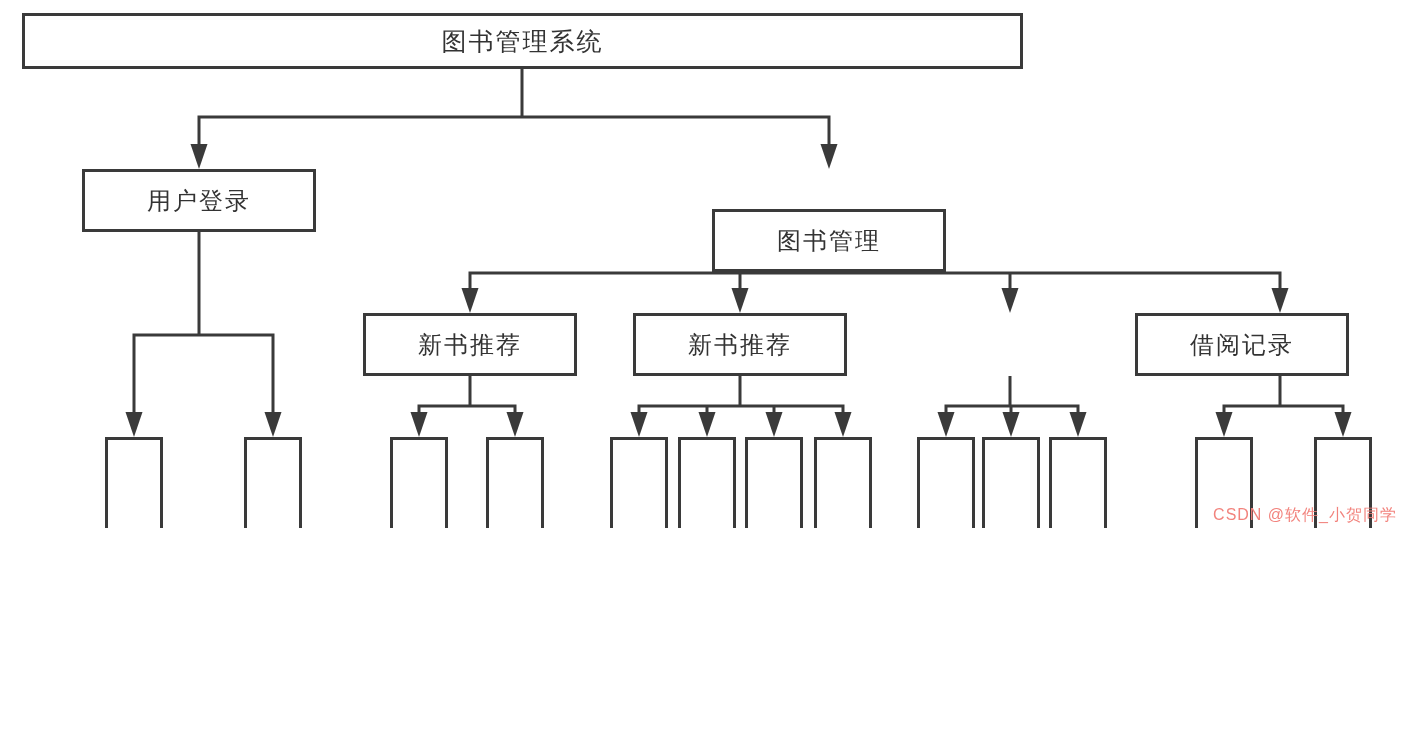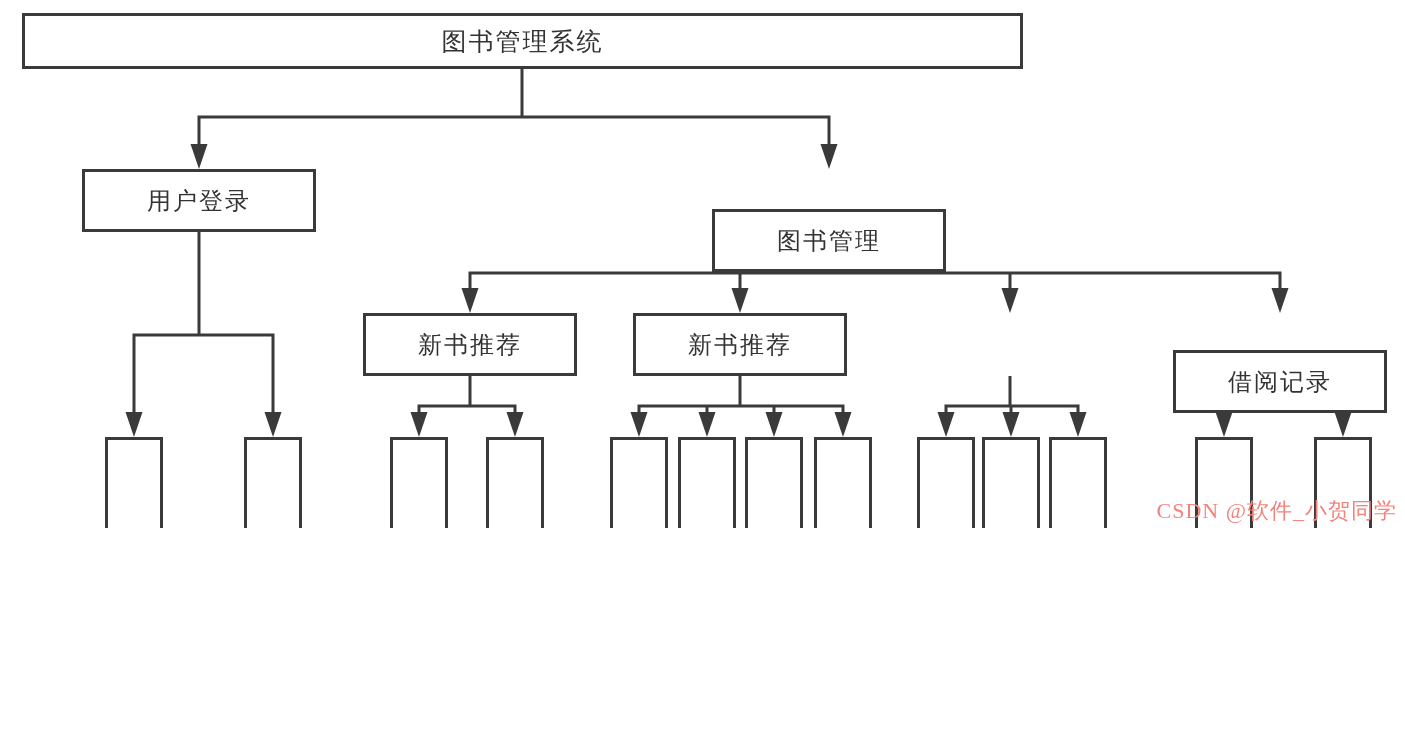--- a/index.html
+++ b/index.html
@@ -61,26 +61,25 @@
     writing-mode: vertical-rl;
     text-orientation: mixed;
     letter-spacing: 7px;
     line-height: 1;
     z-index: 1;
   }
   .watermark {
     position: absolute;
     right: 8px;
     bottom: 2px;
-    font-size: 22px;
+    font-size: 16px;
     letter-spacing: 1px;
     color: #f2837d;
     z-index: 2;
     white-space: nowrap;
-    font-family: Liberation Serif, serif;
   }
 </style>
 </head>
 <body>
 
 <div class="stage">
 
   <svg class="wires" width="1405" height="747" viewBox="0 0 1405 747" xmlns="http://www.w3.org/2000/svg">
     <g stroke="#3a3a3a" stroke-width="3" fill="none">
       <path d="M522,69 V117 M197.5,117 H830.5 M199,115.5 V146 M829,115.5 V146"></path>
@@ -114,21 +113,21 @@
     </g>
   </svg>
 
   <div class="node root">图书管理系统</div>
 
   <div class="node h2" style="left:82px;">用户登录</div>
   <div class="node h2" style="left:712px;margin-top:40px;">图书管理</div>
 
   <div class="node h3" style="left:363px;">新书推荐</div>
   <div class="node h3" style="left:633px;">新书推荐</div>
-  <div class="node h3" style="left:1173px;margin-top:37px;">借阅记录</div>
+  <div class="node h3" style="left:1135px;">借阅记录</div>
 
   <div class="vnode" style="left:105px;">用户登录</div>
   <div class="vnode" style="left:244px;">注销登录</div>
 
   <div class="vnode" style="left:390px;">查询图书</div>
   <div class="vnode" style="left:486px;">借阅图书</div>
 
   <div class="vnode" style="left:610px;">查询图书</div>
   <div class="vnode" style="left:678px;">新增图书（管理员）</div>
   <div class="vnode" style="left:745px;">编辑图书（管理员）</div>

